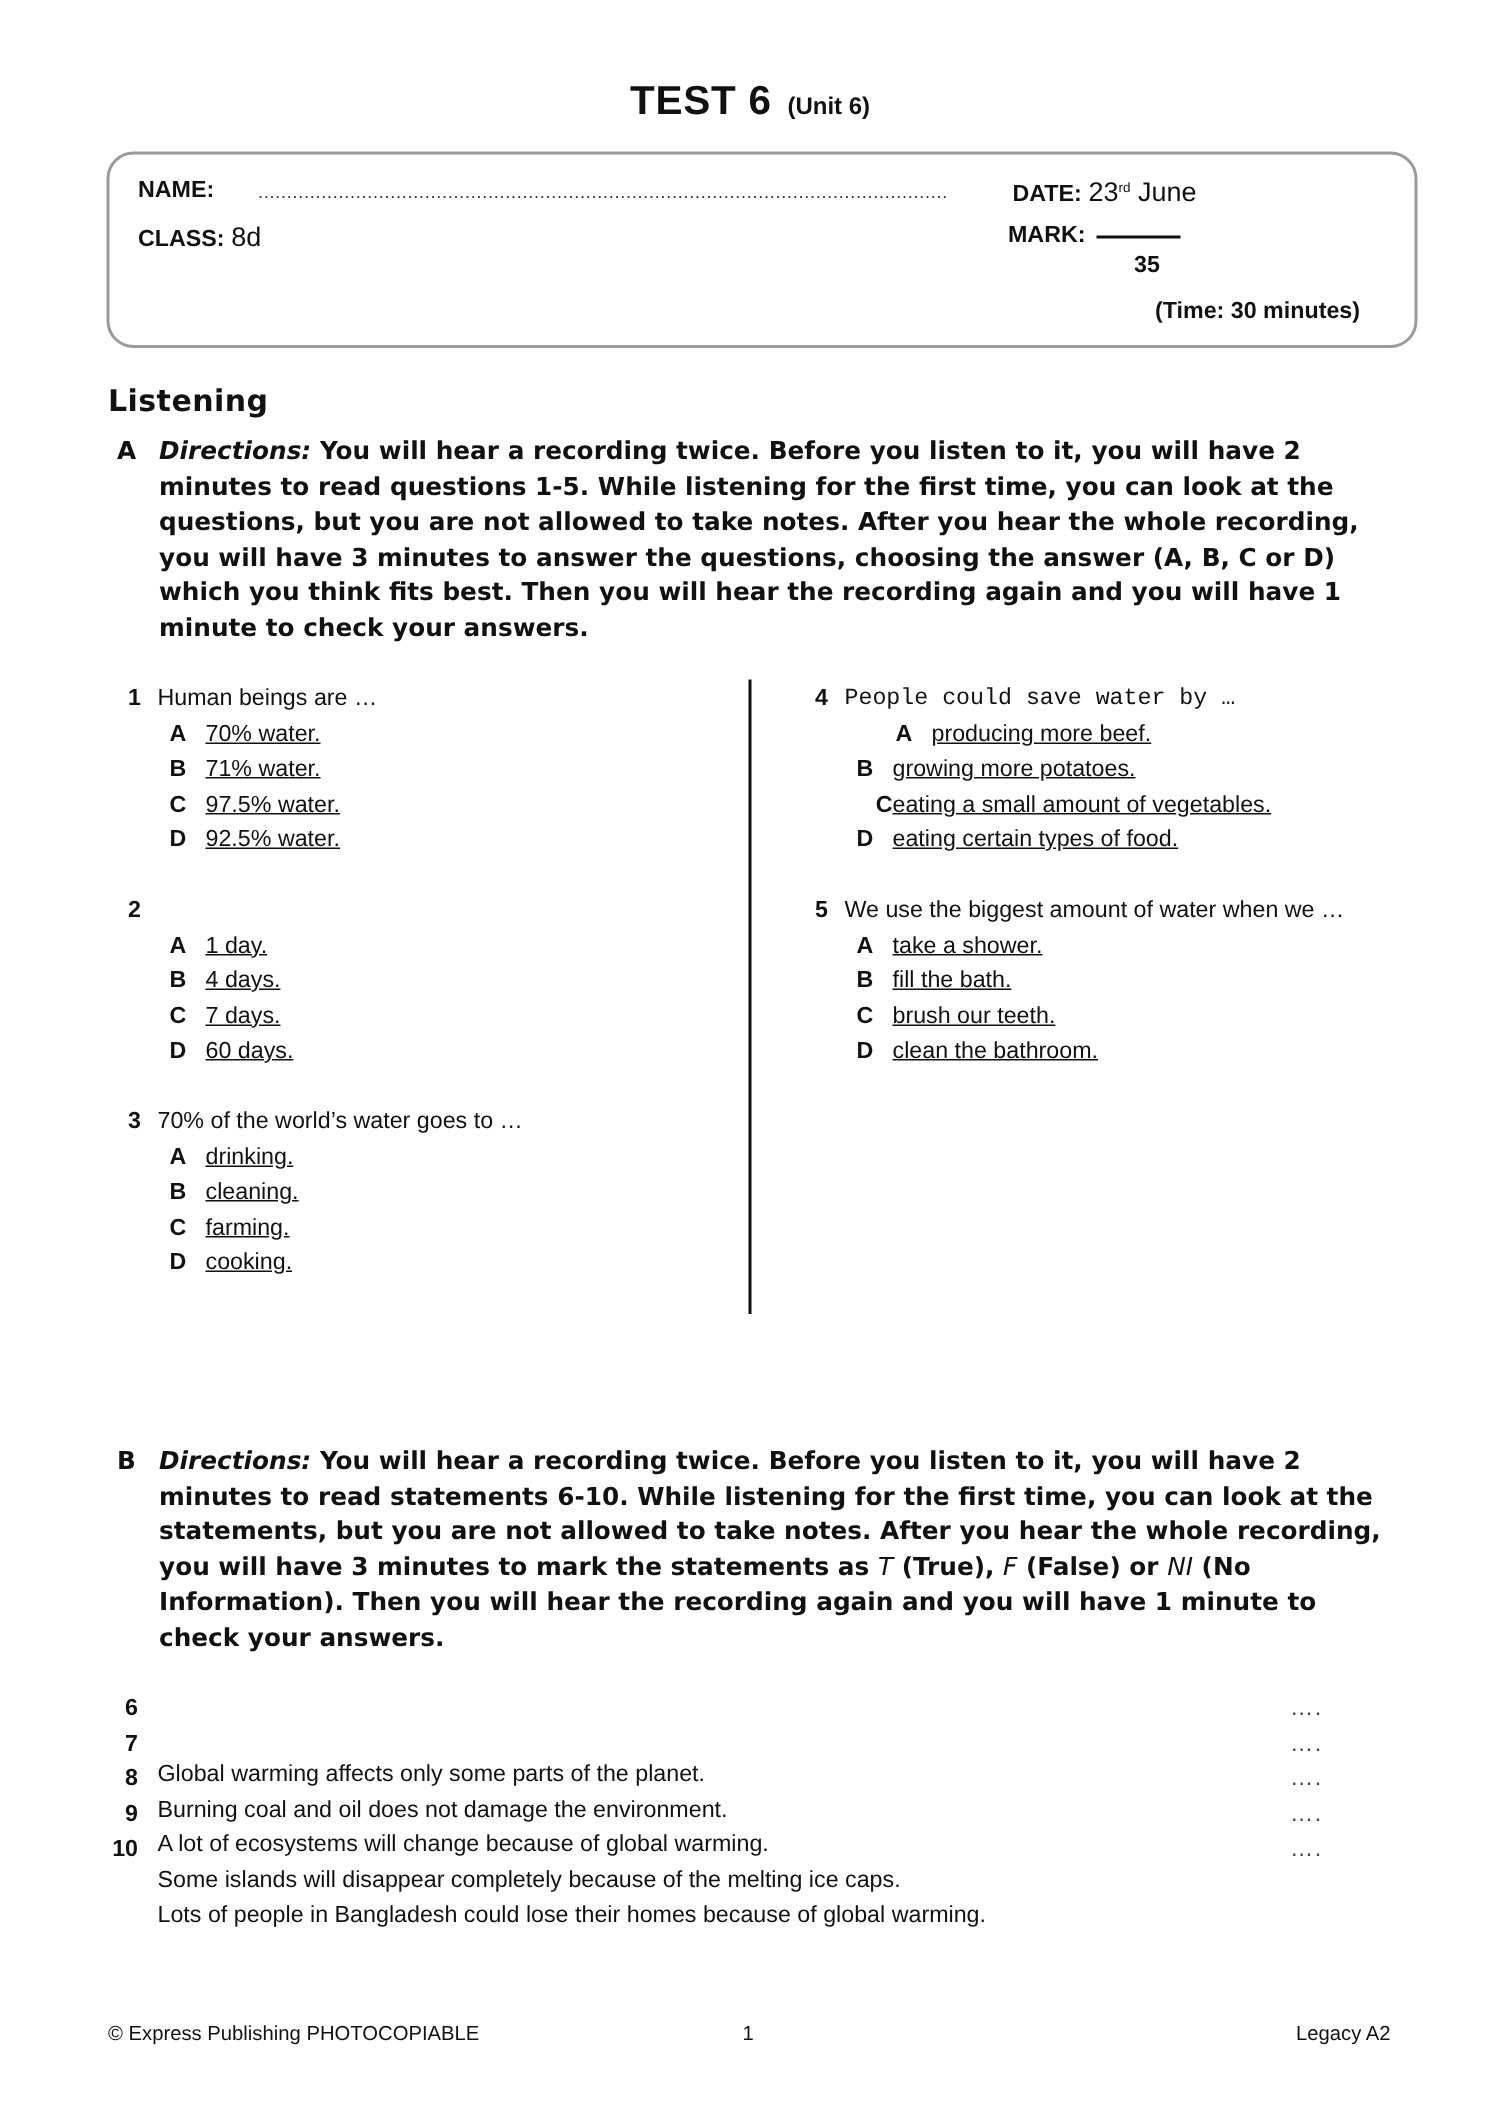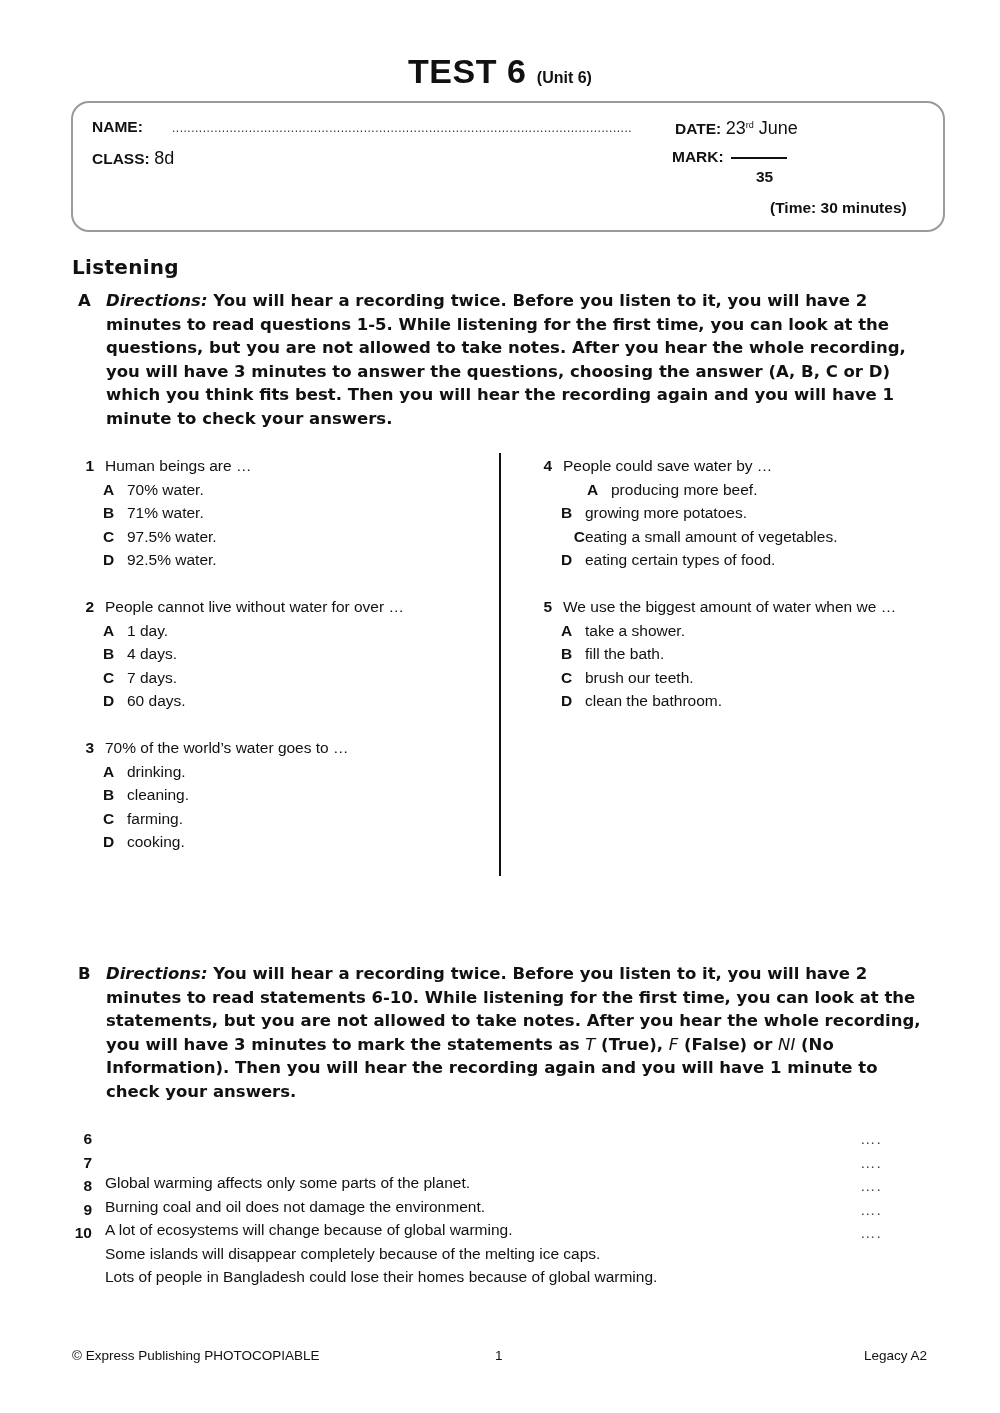--- a/index.html
+++ b/index.html
@@ -1,33 +1,33 @@
 <!DOCTYPE html>
 <html><head>
 <meta charset="utf-8">
 <style>
   html, body { margin:0; padding:0; background:#ffffff; }
   body { width:1000px; height:1413px; position:relative; overflow:hidden; color:#111; font-family:"Liberation Sans", sans-serif; }
   .abs { position:absolute; }
   .title { left:0; width:1000px; top:52px; text-align:center; }
-  .title .main { font-family:"Liberation Sans", sans-serif; font-weight:bold; font-size:34px; letter-spacing:0.5px; }
+  .title .main { font-family:"Liberation Sans", sans-serif; font-weight:bold; font-size:27px; letter-spacing:0.5px; }
   .title .sub { font-weight:bold; font-size:16px; margin-left:6px; }
   .infobox { left:71px; top:101px; width:874px; height:131px; border:2.5px solid #9a9a9a; border-radius:18px; box-sizing:border-box; }
   .lbl { font-weight:bold; font-size:15.5px; }
   .val { font-size:18px; }
   .dots { font-size:12px; letter-spacing:0.5px; color:#333; }
   .section-title { left:72px; top:255px; font-weight:bold; font-size:20px; font-family:"DejaVu Sans", sans-serif; letter-spacing:0.3px; }
   .directions { font-weight:bold; font-size:16.5px; line-height:23.6px; font-family:"DejaVu Sans", sans-serif; }
   .directions .letter { position:absolute; left:0; top:0; }
   .directions .body { position:absolute; left:28px; top:0; width:830px; }
   .directions i { font-style:italic; }
   .q { font-size:15.5px; line-height:23.5px; }
   .q .num { position:absolute; left:0; font-weight:bold; width:22px; text-align:right; }
   .q .stem { position:absolute; left:33px; }
-  .q .opt { position:absolute; left:31px; }
+  .q .opt { position:absolute; left:41px;text-decoration:underline; }
   .q .opt .ol { font-weight:bold; display:inline-block; width:24px; }
   .divider { left:499px; top:453px; width:1.5px; height:423px; background:#111; }
   .stmt { font-size:15.5px; line-height:23.5px; }
   .stmt .num { position:absolute; left:0; width:20px; text-align:right; font-weight:bold; }
   .stmt .txt { position:absolute; left:33px;margin-top:44px; }
   .stmt .ans { position:absolute; left:788px; color:#444; letter-spacing:1px; }
   .footer { font-size:13.5px; }
 </style>
 </head>
 <body>
@@ -64,41 +64,40 @@
   <span class="num" style="top:0;">1</span>
   <span class="stem" style="top:0;">Human beings are …</span>
   <div class="opt" style="top:23.5px;"><span class="ol">A</span><span>70% water.</span></div>
   <div class="opt" style="top:47px;"><span class="ol">B</span><span>71% water.</span></div>
   <div class="opt" style="top:70.5px;"><span class="ol">C</span><span>97.5% water.</span></div>
   <div class="opt" style="top:94px;"><span class="ol">D</span><span>92.5% water.</span></div>
 </div>
 
 <div class="abs q" style="left:72px;top:595px;width:420px;height:118px;">
   <span class="num" style="top:0;">2</span>
-  <span class="stem" style="top:0;">People cannot live without water for over …</span>
   <div class="opt" style="top:23.5px;"><span class="ol">A</span><span>1 day.</span></div>
   <div class="opt" style="top:47px;"><span class="ol">B</span><span>4 days.</span></div>
   <div class="opt" style="top:70.5px;"><span class="ol">C</span><span>7 days.</span></div>
   <div class="opt" style="top:94px;"><span class="ol">D</span><span>60 days.</span></div>
 </div>
 
 <div class="abs q" style="left:72px;top:736px;width:420px;height:118px;">
   <span class="num" style="top:0;">3</span>
   <span class="stem" style="top:0;">70% of the world’s water goes to …</span>
   <div class="opt" style="top:23.5px;"><span class="ol">A</span><span>drinking.</span></div>
   <div class="opt" style="top:47px;"><span class="ol">B</span><span>cleaning.</span></div>
   <div class="opt" style="top:70.5px;"><span class="ol">C</span><span>farming.</span></div>
   <div class="opt" style="top:94px;"><span class="ol">D</span><span>cooking.</span></div>
 </div>
 
 <div class="abs divider"></div>
 
 <div class="abs q" style="left:530px;top:454px;width:420px;height:118px;">
   <span class="num" style="top:0;">4</span>
-  <span class="stem" style="top:0;">People could save water by …</span>
+  <span class="stem" style="top:0;font-family:Liberation Mono, monospace;">People could save water by …</span>
   <div class="opt" style="top:23.5px;margin-left:26px;"><span class="ol">A</span><span>producing more beef.</span></div>
   <div class="opt" style="top:47px;"><span class="ol">B</span><span>growing more potatoes.</span></div>
   <div class="opt" style="top:70.5px;text-align:right;"><span class="ol">C</span><span>eating a small amount of vegetables.</span></div>
   <div class="opt" style="top:94px;"><span class="ol">D</span><span>eating certain types of food.</span></div>
 </div>
 
 <div class="abs q" style="left:530px;top:595px;width:420px;height:118px;">
   <span class="num" style="top:0;">5</span>
   <span class="stem" style="top:0;">We use the biggest amount of water when we …</span>
   <div class="opt" style="top:23.5px;"><span class="ol">A</span><span>take a shower.</span></div>

